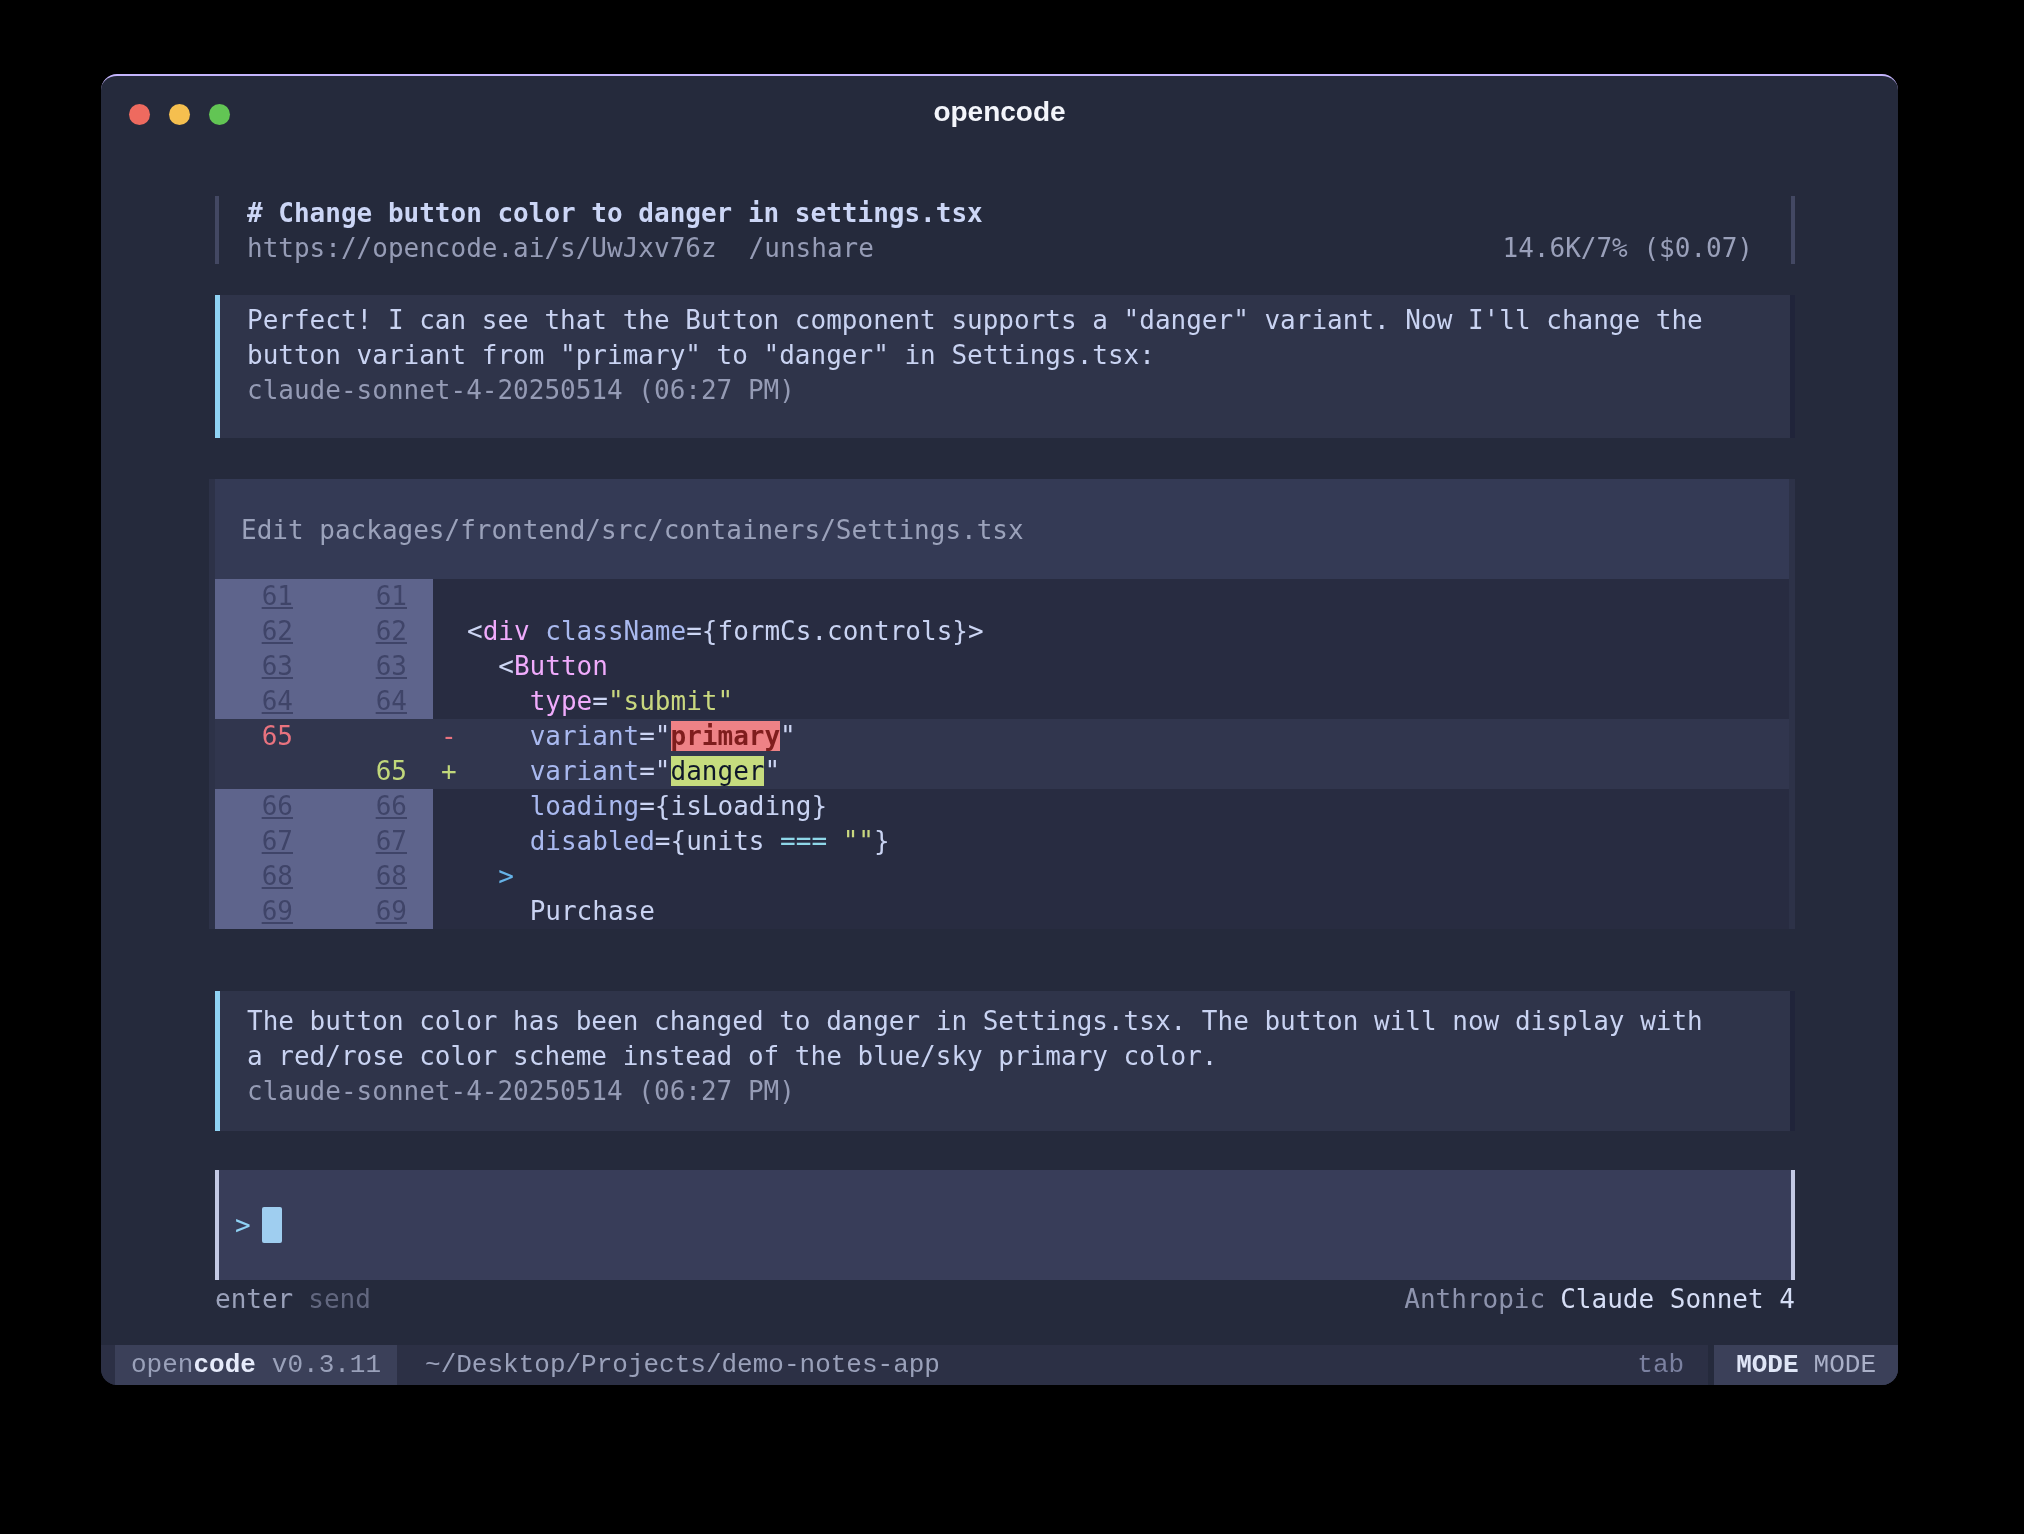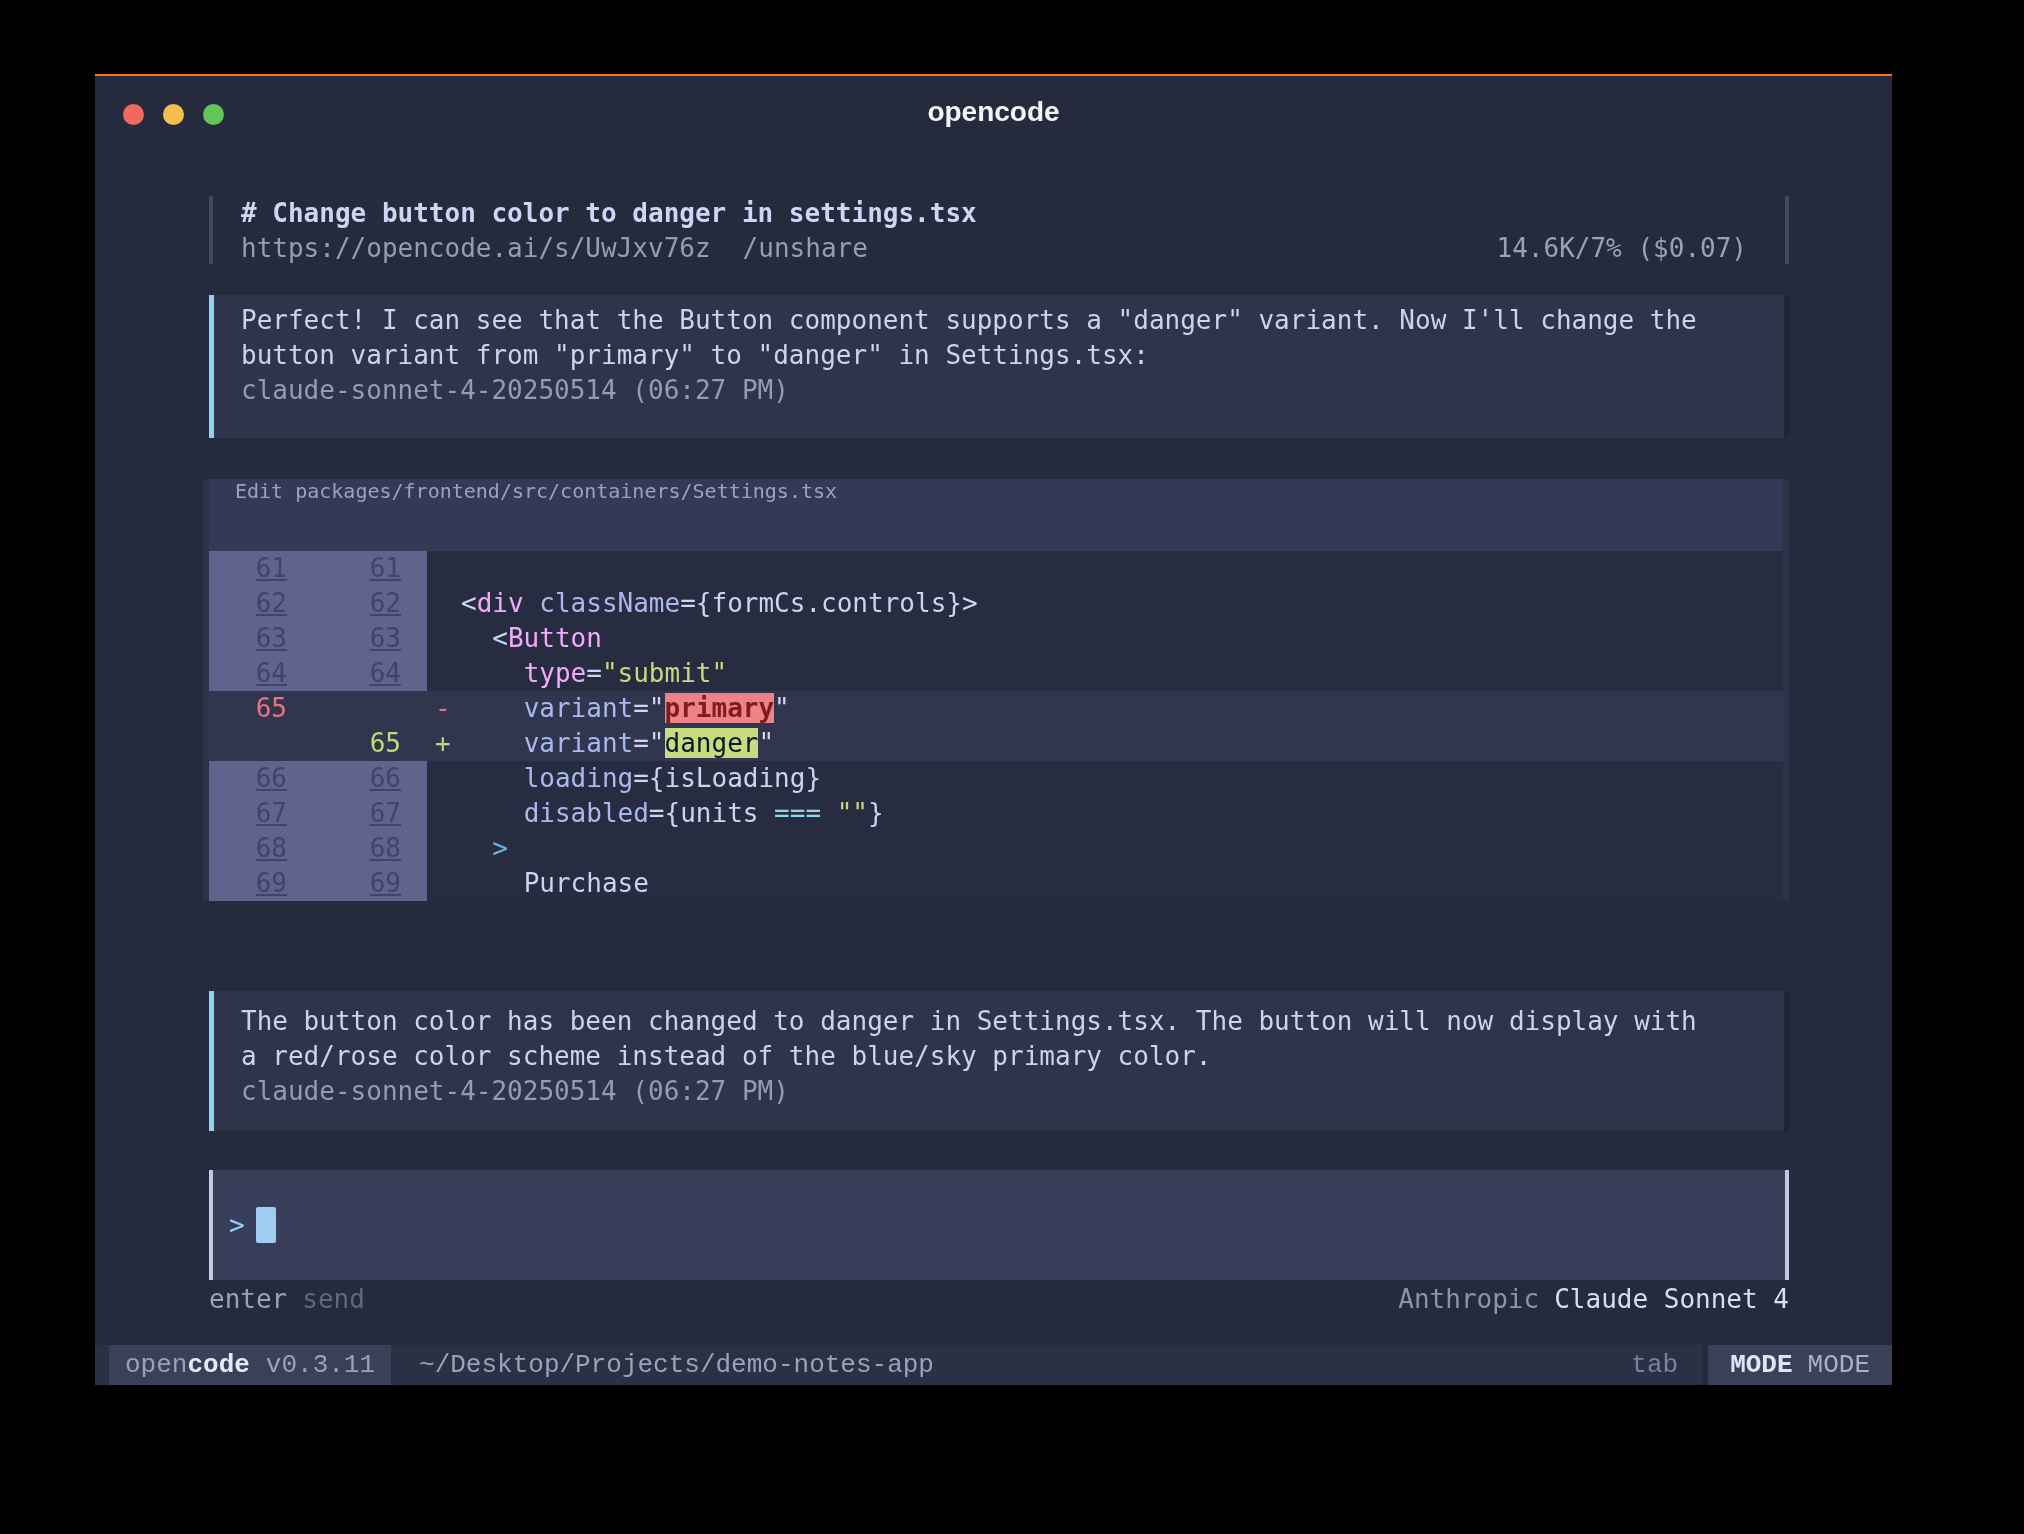--- a/index.html
+++ b/index.html
@@ -1,19 +1,19 @@
 <!DOCTYPE html>
 <html><head>
 <meta charset="utf-8">
 <style>
   * { margin:0; padding:0; box-sizing:border-box; }
   html,body { width:2024px; height:1534px; background:#000; overflow:hidden;
     font-family:"DejaVu Sans Mono","Liberation Mono",monospace; }
-  .window { position:absolute; left:95px; top:74px; width:1797px; height:1311px;
-    background:#252a3c; border-radius:0; border-top:2px solid #f97316; overflow:hidden; }
+  .window { position:absolute; left:101px; top:74px; width:1797px; height:1311px;
+    background:#252a3c; border-radius:16px; border-top:2px solid #c4b5fd; overflow:hidden; }
 
   
   .titlebar { position:absolute; top:0; left:0; right:0; height:64px; }
   .lights { position:absolute; left:28px; top:28px; display:flex; gap:19px; }
   .light { width:21px; height:21px; border-radius:50%; }
   .light.red { background:#ee6a5f; } .light.yellow { background:#f5bf4f; } .light.green { background:#62c554; }
   .win-title { position:absolute; left:0; right:0; top:20px; text-align:center;
     font-family:"Liberation Sans",sans-serif; font-weight:bold; font-size:28px; color:#f3f5fb; }
 
   
@@ -29,22 +29,22 @@
   .msg { position:absolute; left:114px; width:1580px; background:#2f344a;
     border-left:5px solid #8fd2f4; border-right:5px solid #20243a;
     padding-left:27px; font-size:26px; line-height:35px; color:#c9d3f2; }
   .msg1 { top:219px; height:143px; padding-top:8px; }
   .msg2 { top:915px; height:140px; padding-top:13px; }
   .msg .meta { color:#959bb5; }
 
   
   .edit { position:absolute; left:108px; top:403px; width:1586px;
     border-left:6px solid #2d3248; border-right:6px solid #2d3248; }
-  .edit-header { height:72px; background:#343a55; color:#9ba2bb; font-size:20px;
-    padding-left:26px; }
+  .edit-header { height:100px; background:#343a55; color:#9ba2bb; font-size:26px;
+    padding-left:26px; padding-top:36px; }
   .diff { background:#282c41; }
   .drow { display:flex; height:35px; font-size:26px; line-height:35px; }
   .dold { width:90px; text-align:right; padding-right:12px; }
   .dnew { width:128px; text-align:right; padding-right:26px; }
   .dsign { width:34px; padding-left:8px; }
   .dcode { flex:1; white-space:pre; }
   .drow.ctx .dold, .drow.ctx .dnew { background:#5e648c; color:#3f4468;text-decoration:underline; }
   .drow.del, .drow.add { background:#31364e; }
   .drow.del .dold, .drow.del .dsign { color:#e9737f; }
   .drow.add .dnew, .drow.add .dsign { color:#c1d87b; }

